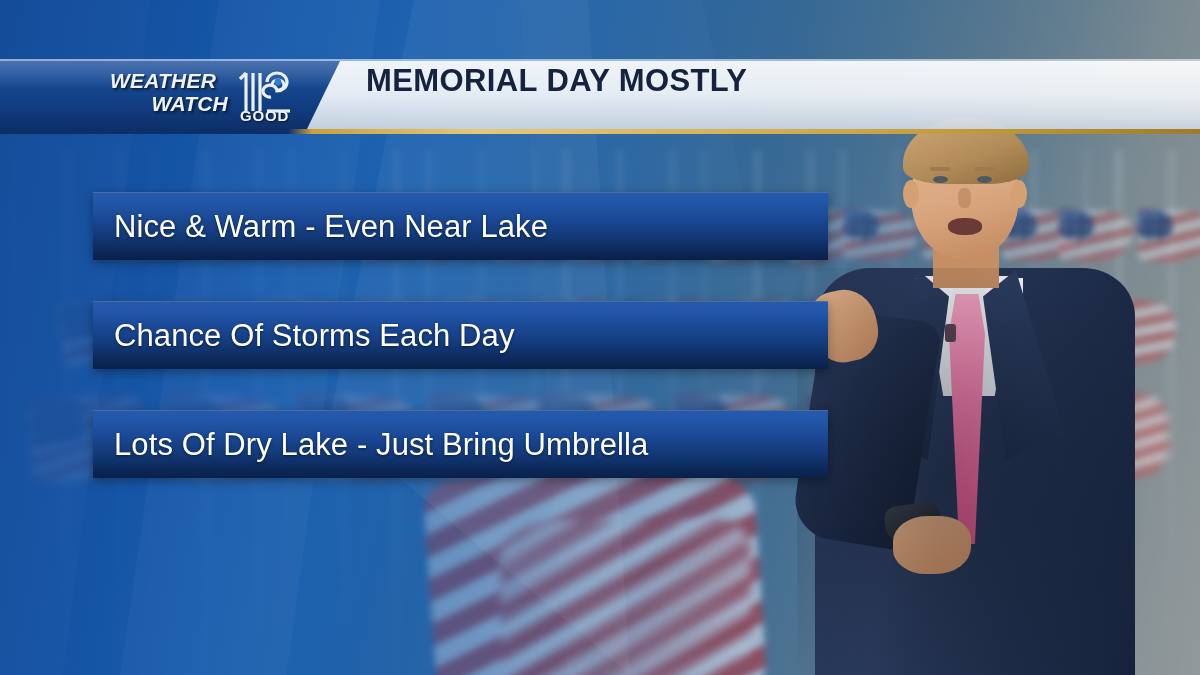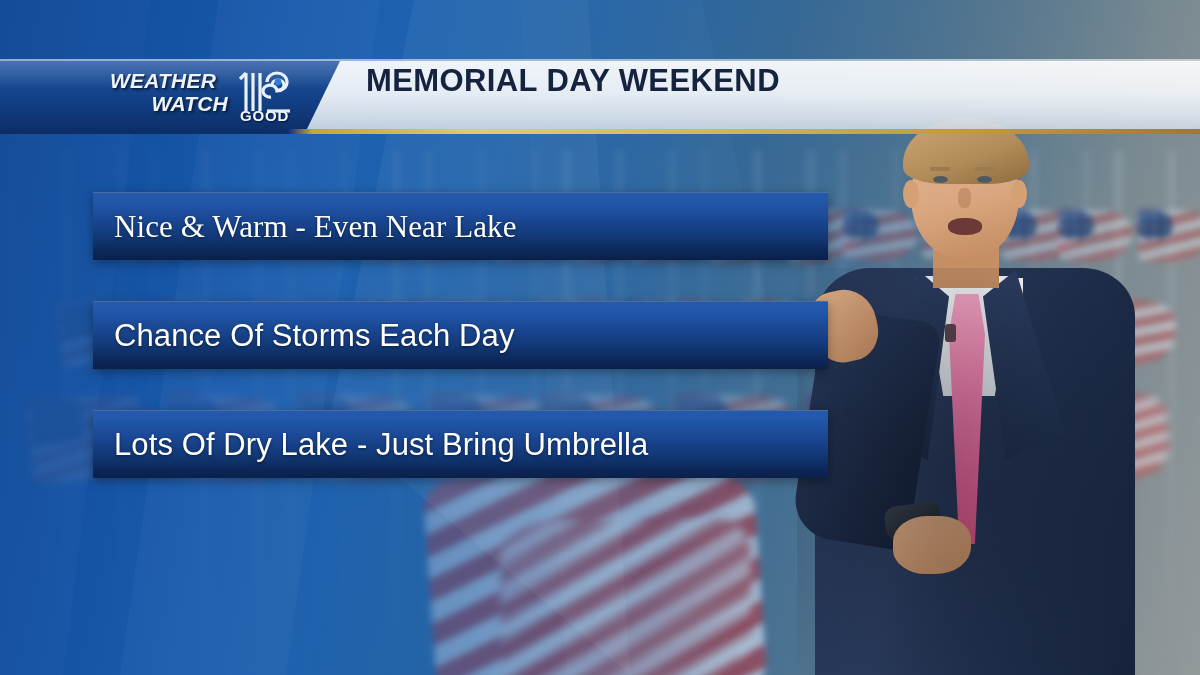--- a/index.html
+++ b/index.html
@@ -248,21 +248,21 @@
       #2559ae 0%, #2157a9 14%, #1a4793 40%, #123876 66%, #0c2757 88%, #0a2049 100%);
     border-top:1px solid rgba(130,175,235,.55);
     box-shadow:0 3px 10px rgba(0,0,0,.35);
     display:flex; align-items:center;
   }
   .bar .txt {
     color:#ffffff; font-size:31px; letter-spacing:.1px;
     padding-left:21px; white-space:nowrap;
     text-shadow:0 1px 3px rgba(0,0,0,.5);
   }
-  #bar0 { top:192px;font-family:Liberation Serif, serif; }
+  #bar0 { top:192px; }
   #bar1 { top:301px;align-items:center; }
   #bar2 { top:410px; }
 </style>
 </head>
 <body>
 
 <div id="stage">
 
   <div class="bg">
     <div class="bg-base"></div>
@@ -504,21 +504,21 @@
             <path d="M31 44 L54 44"></path>
             <path d="M36 18 a6 5 0 1 1 6 5"></path>
           </g>
           <circle cx="42" cy="15" r="3.4" fill="#2f7fd4"></circle>
         </svg>
       </div>
       <div class="logo-wisn">GOOD</div>
     </div>
 
     <div class="banner-title">
-      <div class="t-main">MEMORIAL DAY WEEKEND</div>
+      <div class="t-main">MEMORIAL DAY MOSTLY</div>
     </div>
 
     <div class="banner-gold"></div>
   </div>
 
   <div class="bar" id="bar0">
     <span class="txt">Nice &amp; Warm - Even Near Lake</span>
   </div>
   <div class="bar" id="bar1">
     <span class="txt">Chance Of Storms Each Day</span>

